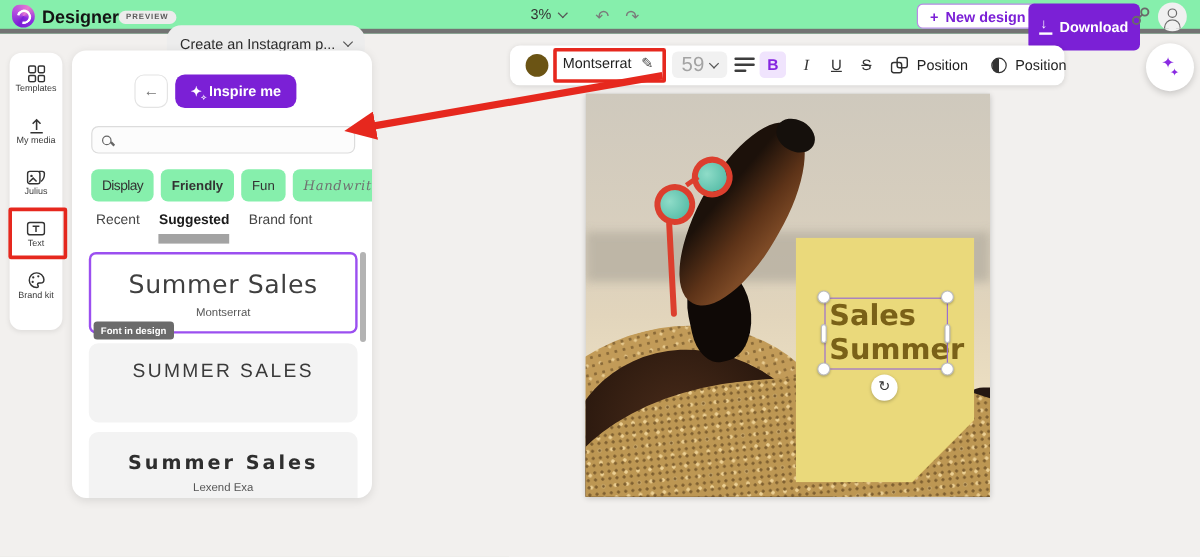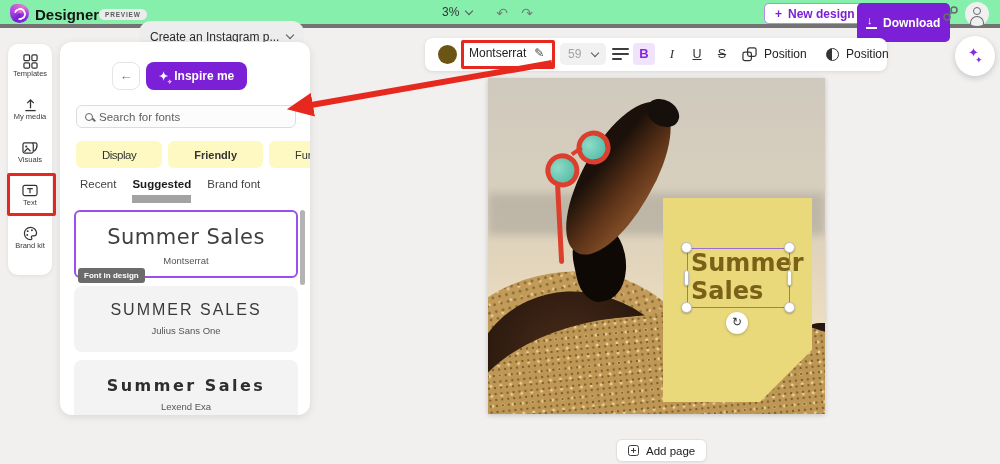--- a/index.html
+++ b/index.html
@@ -54,21 +54,21 @@
   .sparkle { color:#fff; font-size:11px; position:relative; }
   .sparkle::after { content:"✧"; position:absolute; font-size:6px; right:-4px; bottom:-2px; }
   .search { position:absolute; left:16px; top:63px; width:220px; height:23px; border:1px solid #dcdcdc; border-radius:6px;
     background:#fcfcfc; display:flex; align-items:center; padding:0 8px; gap:6px; }
   .search input { border:none; outline:none; background:transparent; font-size:11.5px; color:#444; width:170px;
     font-family:"Liberation Sans", sans-serif; }
   .search input::placeholder { color:#5f5f5f; }
   .mag { width:8px; height:8px; border:1.5px solid #666; border-radius:50%; position:relative; flex:0 0 auto; }
   .mag::after { content:""; position:absolute; width:4px; height:1.5px; background:#666; transform:rotate(45deg); right:-3.5px; bottom:-1px; }
   .chips { position:absolute; left:16px; top:99px; width:250px; height:27px; display:flex; gap:6px; }
-  .chip { height:27px; background:#fef9c3; border-radius:6px; display:flex; align-items:center; padding:0 26px;
+  .chip { height:27px; background:#86efac; border-radius:6px; display:flex; align-items:center; padding:0 9px;
     font-size:11px; color:#333; cursor:pointer; white-space:nowrap; flex:0 0 auto; }
   .chip.c0 { letter-spacing:-.5px; font-size:11.5px; }
   .chip.c1 { font-weight:bold; }
   .chip.c3 { font-style:italic; font-family:"DejaVu Serif", cursive, serif; color:#707070; letter-spacing:.5px; }
   .tabs { position:absolute; left:20px; top:136px; display:flex; gap:16px; font-size:11.5px; color:#444; }
   .tab { cursor:pointer; padding-bottom:5px;text-align:right; }
   .tab.active { font-weight:bold; color:#1b1b1b; border-bottom:8px solid #a3a3a3; }
   .fontcard { position:absolute; left:14px; width:224px; background:#f3f3f3; border-radius:8px; text-align:center; cursor:pointer; }
   .fc0 { top:168px; height:68px; background:#fff; border:2px solid #9b4ff0; border-radius:6px; }
   .fc1 { top:244px; height:66px; }
@@ -82,21 +82,21 @@
     padding:3px 6px; border-radius:3px; }
   .scrollthumb { position:absolute; left:240px; top:168px; width:5px; height:75px; background:#b3b3b3; border-radius:3px; cursor:pointer; }
   
   .toolbar { position:absolute; left:425px; top:38px; width:462px; height:33px; background:#fff; border-radius:8px;
     box-shadow:0 1px 4px rgba(0,0,0,.1); }
   .swatch { position:absolute; left:13px; top:7px; width:19px; height:19px; border-radius:50%; background:#6b5414; cursor:pointer; }
   .fontbtn { position:absolute; left:44px; top:8px; display:flex; align-items:center; gap:8px; font-size:12px; color:#222; cursor:pointer; }
   .pencil { font-size:12px; color:#444; }
   .sizesel { position:absolute; left:135px; top:5px; width:46px; height:22px; background:#f1f1f1; border-radius:5px;
     display:flex; align-items:center; justify-content:space-between; padding:0 8px; cursor:pointer; }
-  .sizeval { font-size:12px; color:#a3a3a3; }
+  .sizeval { font-size:17px; color:#a3a3a3; }
   .alignbtn { position:absolute; left:187px; top:10px; width:17px; height:13px; cursor:pointer; }
   .alignbtn i { position:absolute; left:0; height:1.8px; background:#3d3d3d; border-radius:1px; }
   .fmtbtn { position:absolute; top:5px; width:22px; height:22px; border-radius:4px; text-align:center; line-height:22px;
     font-size:13px; color:#333; cursor:pointer; }
   .boldbtn { left:208px; background:#f0e4fd; color:#8626e0; font-weight:bold; }
   .italbtn { left:236px; font-family:"Liberation Serif", serif; font-style:italic; }
   .underbtn { left:261px; text-decoration:underline; font-size:12.5px; }
   .strikebtn { left:286px; text-decoration:line-through; font-size:12.5px; }
   .posbtn { position:absolute; left:311px; top:5px; height:22px; display:flex; align-items:center; gap:7px; padding:0 6px;
     font-size:12px; color:#222; cursor:pointer; }
@@ -214,21 +214,21 @@
       </svg>
       <span class="sblabel">My media</span>
     </div>
     <div class="sbitem" style="top:96px">
       <svg class="ic" width="16" height="15" viewBox="0 0 17 16" style="margin:0 auto">
         <rect x="1" y="3" width="11" height="11" rx="2" fill="none" stroke="#333" stroke-width="1.3"></rect>
         <path d="M13 12 a9 9 0 0 0 3-7 a2 2 0 0 0-2-2 h-3" fill="none" stroke="#333" stroke-width="1.3"></path>
         <circle cx="4.5" cy="7" r="1.1" fill="#333"></circle>
         <path d="M2.5 12.5 l3.5-3.5 l3 3" fill="none" stroke="#333" stroke-width="1.3"></path>
       </svg>
-      <span class="sblabel">Visuals</span>
+      <span class="sblabel">Julius</span>
     </div>
     <div class="sbitem" style="top:139px">
       <svg class="ic" width="16" height="15" viewBox="0 0 17 16" style="margin:0 auto">
         <rect x="1" y="2.5" width="15" height="11" rx="2" fill="none" stroke="#333" stroke-width="1.3"></rect>
         <path d="M5.5 6 h6 M8.5 6 v5" fill="none" stroke="#333" stroke-width="1.3"></path>
       </svg>
       <span class="sblabel">Text</span>
     </div>
     <div class="sbitem" style="top:182px">
       <svg class="ic" width="15" height="15" viewBox="0 0 16 16" style="margin:0 auto">
@@ -243,42 +243,40 @@
   <div class="annbox ann-text"></div>
 
   <div class="panel">
     <div class="backbtn">←</div>
     <div class="inspire">
       <span class="sparkle">✦</span>
       <span>Inspire me</span>
     </div>
     <div class="search">
       <span class="mag"></span>
-      <input type="text" placeholder="Search for fonts" style="">
     </div>
     <div class="chips">
       <span class="chip c0">Display</span>
       <span class="chip c1">Friendly</span>
       <span class="chip c2">Fun</span>
       <span class="chip c3">Handwritten</span>
 
     </div>
     <div class="tabs">
       <span class="tab">Recent</span>
       <span class="tab active">Suggested</span>
       <span class="tab">Brand font</span>
     </div>
     <div class="fontcard fc0">
       <span class="fsample fs0">Summer Sales</span>
       <span class="fname">Montserrat</span>
       <span class="badge">Font in design</span>
     </div>
     <div class="fontcard fc1">
       <span class="fsample fs1">SUMMER SALES</span>
-      <span class="fname">Julius Sans One</span>
     </div>
     <div class="fontcard fc2">
       <span class="fsample fs2">Summer Sales</span>
       <span class="fname">Lexend Exa</span>
     </div>
     <div class="scrollthumb"></div>
   </div>
 
   <div class="toolbar">
     <div class="swatch"></div>
@@ -332,37 +330,33 @@
       <span class="lens l1"></span>
       <span class="lens l2"></span>
       <span class="bridge"></span>
     </div>
     <div class="sandF"></div>
 
     <div class="note">
       <div class="fold"></div>
     </div>
     <div class="notetext">
+      <div>Sales</div>
       <div>Summer</div>
-      <div>Sales</div>
     </div>
     <div class="selbox"></div>
     <div class="h hc" style="left:193px;top:164px"></div>
     <div class="h hc" style="left:296px;top:164px"></div>
     <div class="h hc" style="left:193px;top:224px"></div>
     <div class="h hc" style="left:296px;top:224px"></div>
     <div class="h hp" style="left:196px;top:192px"></div>
     <div class="h hp" style="left:299px;top:192px"></div>
     <div class="rotatebtn">↻</div>
   </div>
 
-  <div class="addpage">
-    <span class="plussq"></span>
-    <span>Add page</span>
-  </div>
 
   <svg class="arrowsvg" width="295" height="68" viewBox="0 0 295 68">
     <defs>
       <marker id="ah" markerWidth="4.4" markerHeight="4" refX="3.2" refY="2" orient="auto" markerUnits="strokeWidth">
         <polygon points="0 0, 4.4 2, 0 4" fill="#e6281e"></polygon>
       </marker>
     </defs>
     <line x1="282" y1="11" x2="24" y2="56" stroke="#e6281e" stroke-width="6" marker-end="url(#ah)"></line>
   </svg>
 

